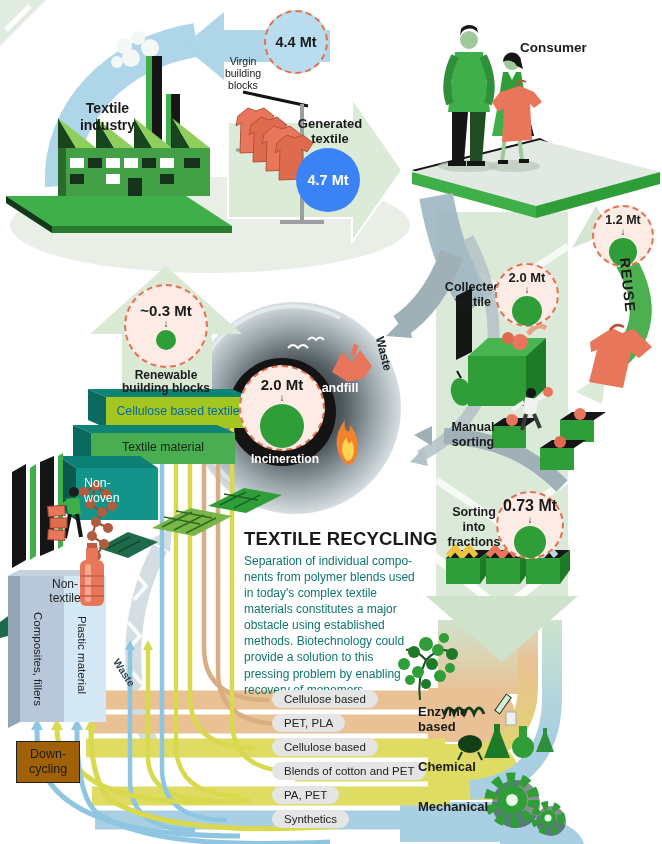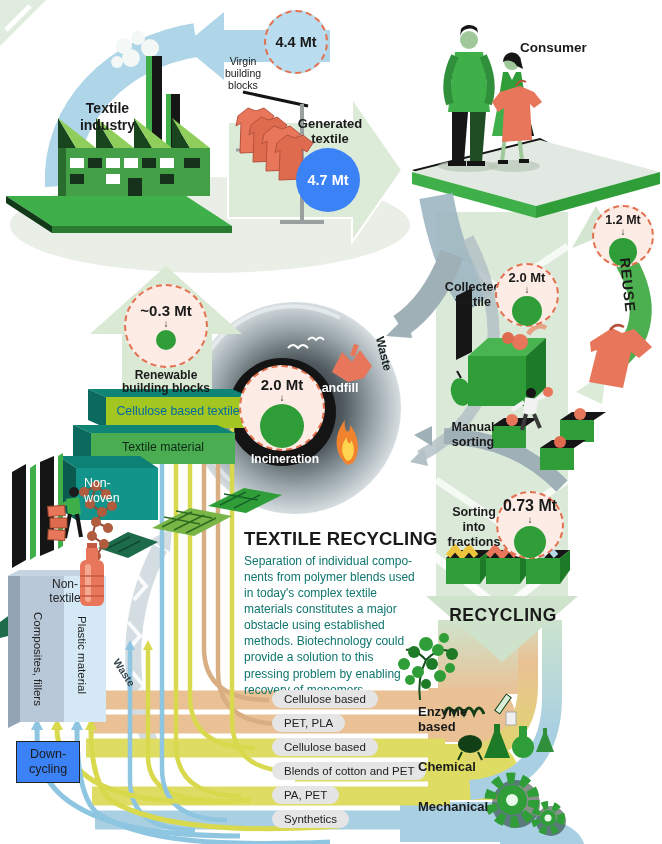--- a/index.html
+++ b/index.html
@@ -435,21 +435,20 @@
 
 <div class="lbl b c" style="left:444px;top:505px;width:60px;font-size:12.5px;">Sorting
 into
 fractions</div>
 <div class="badge dashed" style="left:496px;top:491px;width:68px;height:68px;">
   <div class="bv" style="font-size:16px;">0.73 Mt</div>
   <div class="ar">↓</div>
   <div class="ball" style="width:32px;height:32px;margin-bottom:-5px;"></div>
 </div>
 
-<div class="lbl b c" style="left:433px;top:605px;width:140px;font-size:17.5px;letter-spacing:0.5px;">RECYCLING</div>
 
 <div class="lbl b w" style="left:314px;top:381px;width:70px;font-size:12.5px;">Landfill</div>
 <div class="badge dashed" style="left:239px;top:365px;width:86px;height:86px;">
   <div class="bv" style="font-size:15px;">2.0 Mt</div>
   <div class="ar">↓</div>
   <div class="ball" style="width:44px;height:44px;margin-bottom:-8px;"></div>
 </div>
 <div class="lbl b w c" style="left:240px;top:452px;width:90px;font-size:12px;">Incineration</div>
 <div class="lbl b" style="left:362px;top:352px;width:46px;font-size:12px;color:#16211f;transform:rotate(76deg);transform-origin:center;">Waste</div>
 <div class="lbl b" style="left:106px;top:672px;width:44px;font-size:10.5px;color:#33464f;transform:rotate(57deg);transform-origin:center;">Waste</div>
@@ -463,21 +462,21 @@
 building blocks</div>
 <div class="lbl c" style="left:106px;top:404px;width:144px;font-size:12.3px;color:#0369a1;">Cellulose based textile</div>
 <div class="lbl c" style="left:91px;top:440px;width:144px;font-size:12.3px;color:#0e2a12;">Textile material</div>
 <div class="lbl w" style="left:84px;top:476px;width:66px;font-size:12.3px;">Non-
 woven</div>
 
 <div class="lbl c" style="left:36px;top:577px;width:58px;font-size:12px;color:#222;">Non-
 textile</div>
 <div class="lbl vert" style="left:30px;top:612px;height:108px;font-size:11.5px;color:#222;">Composites, fillers</div>
 <div class="lbl vert" style="left:74px;top:616px;height:100px;font-size:11.5px;color:#222;">Plastic material</div>
-<div class="lbl c" style="left:16px;top:741px;width:62px;height:40px;border:1.5px solid #222;background:#3b82f6;font-size:12.5px;display:flex;align-items:center;justify-content:center;">Down-
+<div class="lbl c" style="left:16px;top:741px;width:62px;height:40px;border:1.5px solid #222;background:#a16207;font-size:12.5px;display:flex;align-items:center;justify-content:center;">Down-
 cycling</div>
 
 <div class="lbl b" style="left:244px;top:528px;width:230px;font-size:18.5px;letter-spacing:0.2px;">TEXTILE RECYCLING</div>
 <div class="lbl" style="left:244px;top:553px;width:200px;font-size:12px;line-height:1.34;color:#0f766e;">Separation of individual compo-
 nents from polymer blends used
 in today's complex textile
 materials constitutes a major
 obstacle using established
 methods. Biotechnology could
 provide a solution to this

